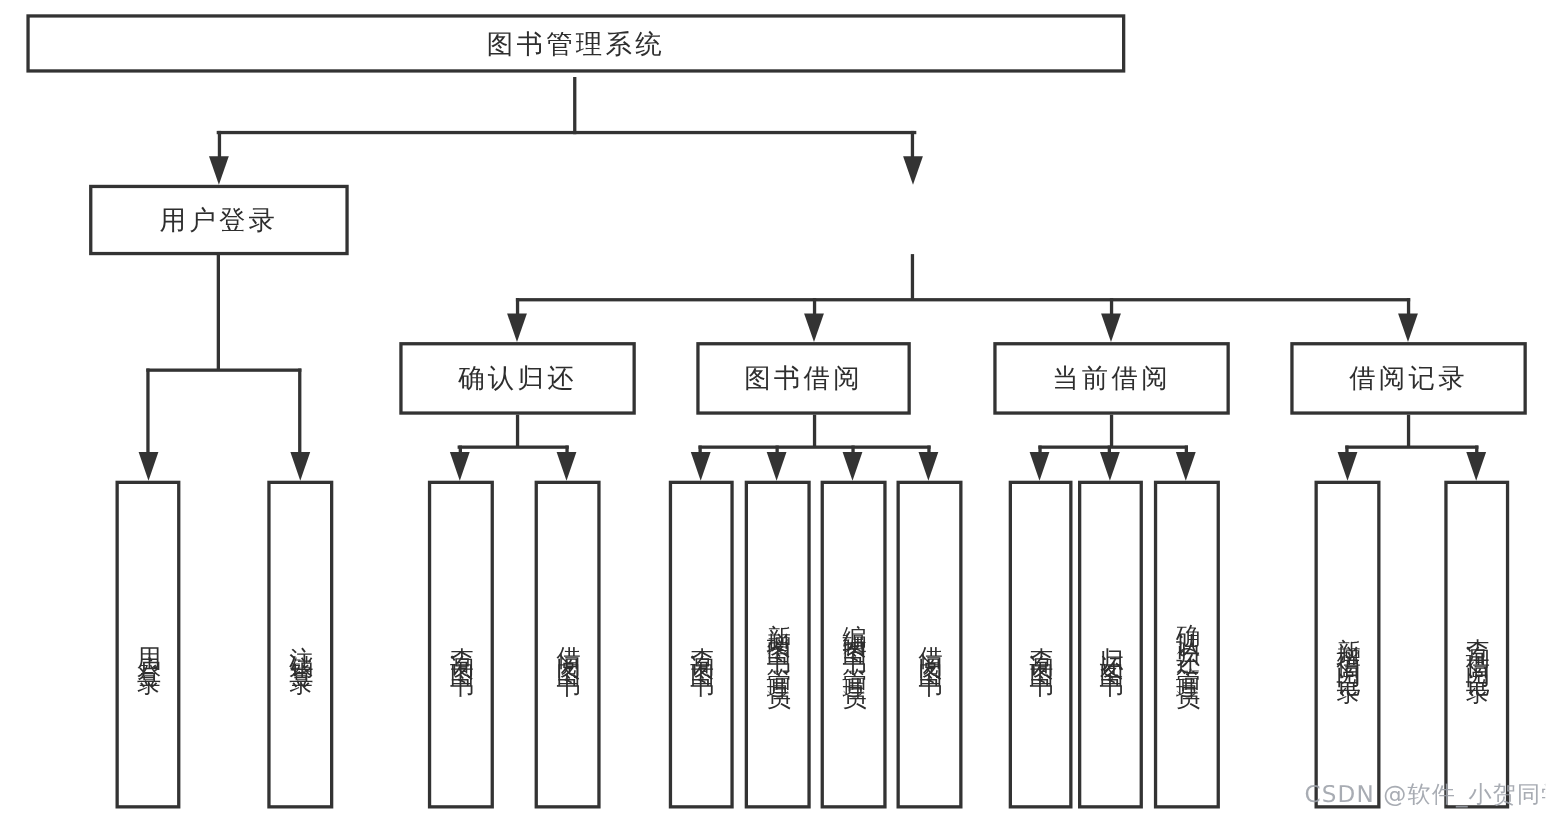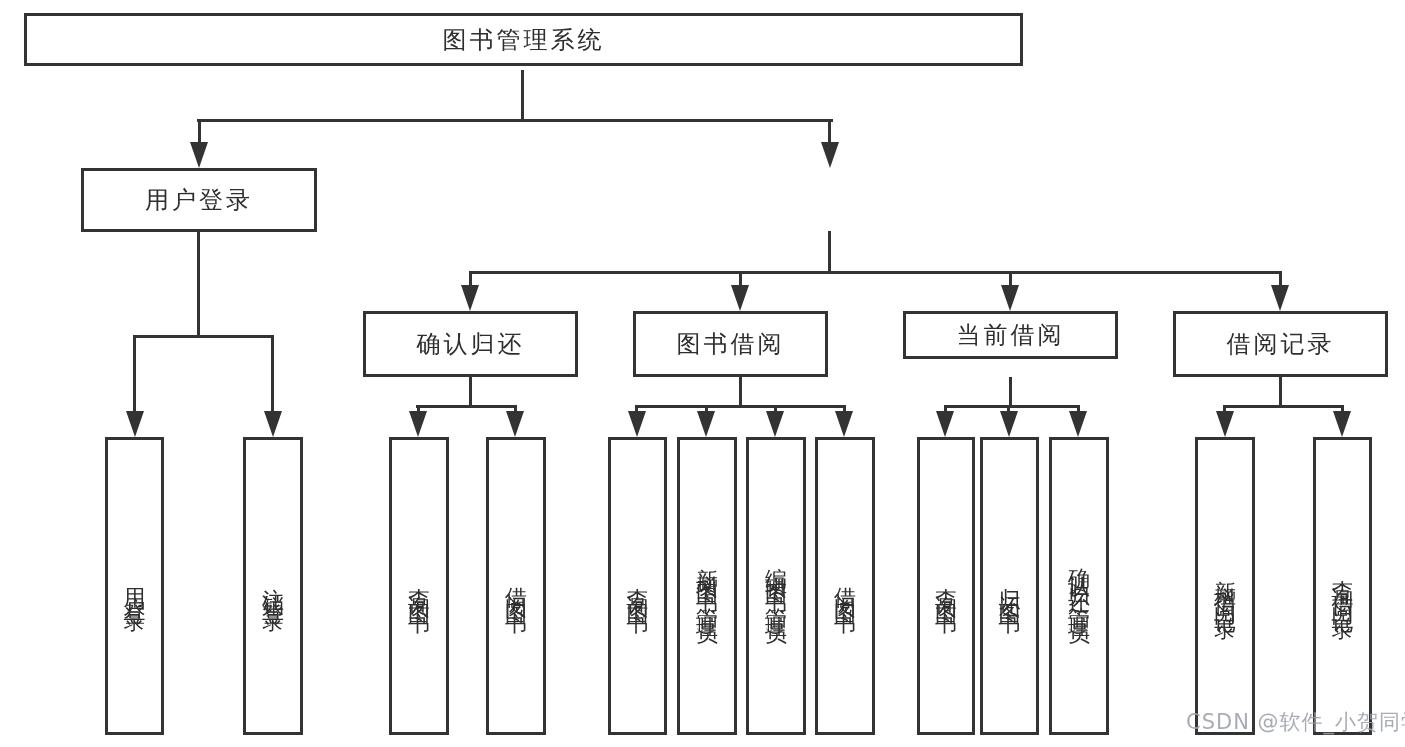--- a/index.html
+++ b/index.html
@@ -32,21 +32,21 @@
 <body>
 
 <div class="stage">
 
   <div class="box hbox" style="left:24px;top:13px;width:999px;height:53px;">图书管理系统</div>
 
   <div class="box hbox" style="left:81px;top:168px;width:236px;height:64px;">用户登录</div>
 
   <div class="box hbox" style="left:363px;top:311px;width:215px;height:66px;">确认归还</div>
   <div class="box hbox" style="left:633px;top:311px;width:195px;height:66px;">图书借阅</div>
-  <div class="box hbox" style="left:903px;top:311px;width:215px;height:48px;">当前借阅</div>
+  <div class="box hbox" style="left:903px;top:311px;width:215px;height:66px;">当前借阅</div>
   <div class="box hbox" style="left:1173px;top:311px;width:215px;height:66px;">借阅记录</div>
 
   <div class="box vbox" style="left:105px;top:437px;width:59px;height:298px;">用户登录</div>
   <div class="box vbox" style="left:243px;top:437px;width:60px;height:298px;">注销登录</div>
 
   <div class="box vbox" style="left:389px;top:437px;width:60px;height:298px;">查询图书</div>
   <div class="box vbox" style="left:486px;top:437px;width:60px;height:298px;">借阅图书</div>
 
   <div class="box vbox" style="left:608px;top:437px;width:59px;height:298px;">查询图书</div>
   <div class="box vbox" style="left:677px;top:437px;width:60px;height:298px;">新增图书（管理员）</div>

